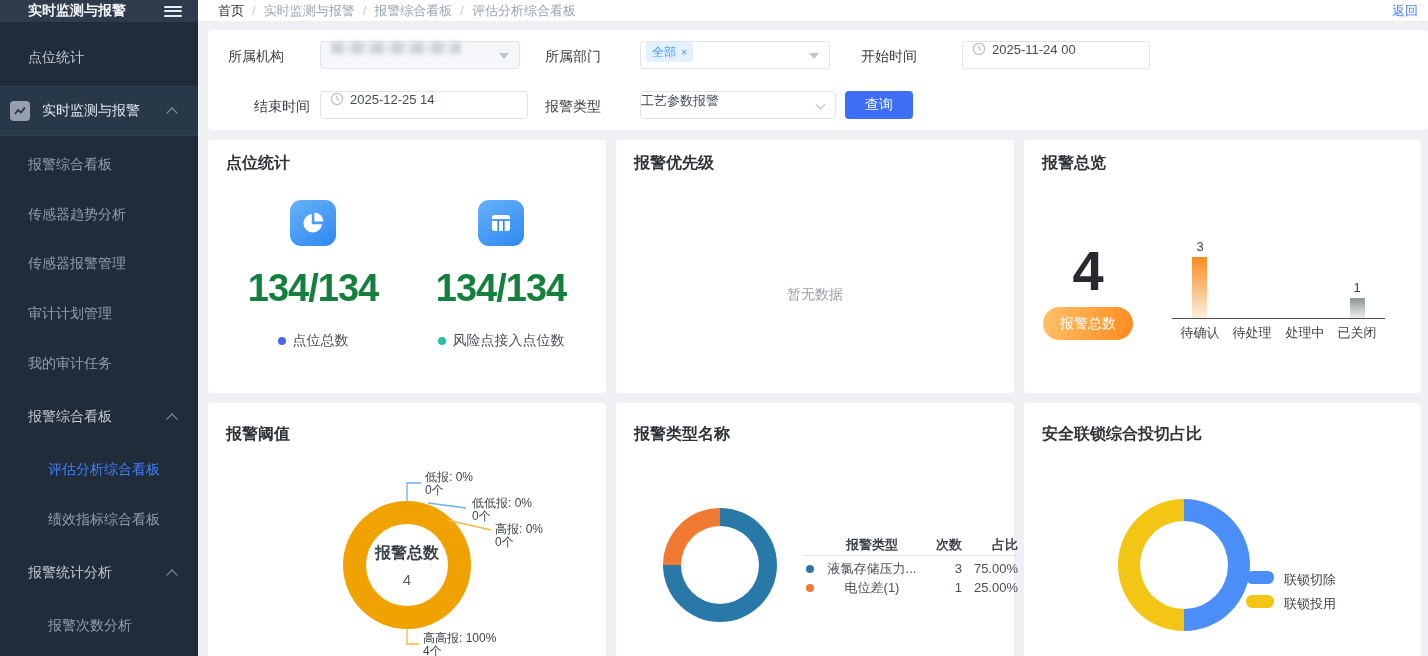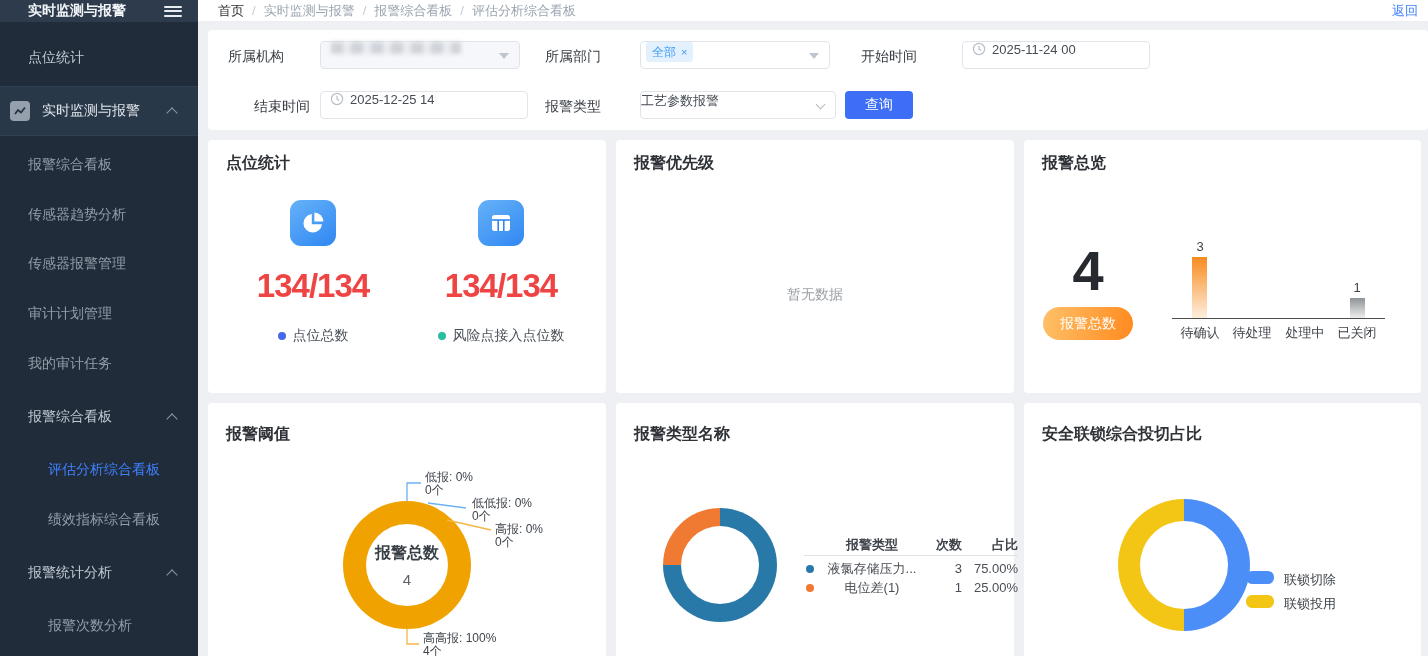--- a/index.html
+++ b/index.html
@@ -57,21 +57,21 @@
 
   
   .card{position:absolute;background:#fff;border-radius:4px;}
   .card h3{position:absolute;left:18px;top:13px;margin:0;font-size:16px;font-weight:600;color:#2f3338;}
   .card.r2 h3{top:21px;}
 
   
   .statcol{position:absolute;top:60px;width:160px;text-align:center;}
   .tile{width:46px;height:46px;margin:0 auto;border-radius:11px;
         background:linear-gradient(145deg,#66b2f8,#2f87f2);display:flex;align-items:center;justify-content:center;}
-  .statnum{margin-top:21px;font-size:33px;font-weight:700;color:#ef4444;letter-spacing:-1px;}
+  .statnum{margin-top:21px;font-size:38px;font-weight:700;color:#15803d;letter-spacing:-1px;}
   .statlegend{margin-top:22px;font-size:14px;color:#4a5058;display:flex;align-items:center;justify-content:center;}
   .dot{width:8px;height:8px;border-radius:50%;margin-right:7px;flex:0 0 auto;}
 
   .empty-text{position:absolute;left:0;top:146px;width:100%;text-align:center;font-size:14px;color:#9aa0a6;}
 
   
   .big-num{position:absolute;left:19px;top:98px;width:90px;height:66px;line-height:66px;text-align:center;
            font-size:56px;font-weight:700;color:#26292e;}
   .pill{position:absolute;left:19px;top:167px;width:90px;height:33px;border-radius:17px;
         background:linear-gradient(100deg,#ffc169,#ff8a1e);color:#fff;font-size:14px;

